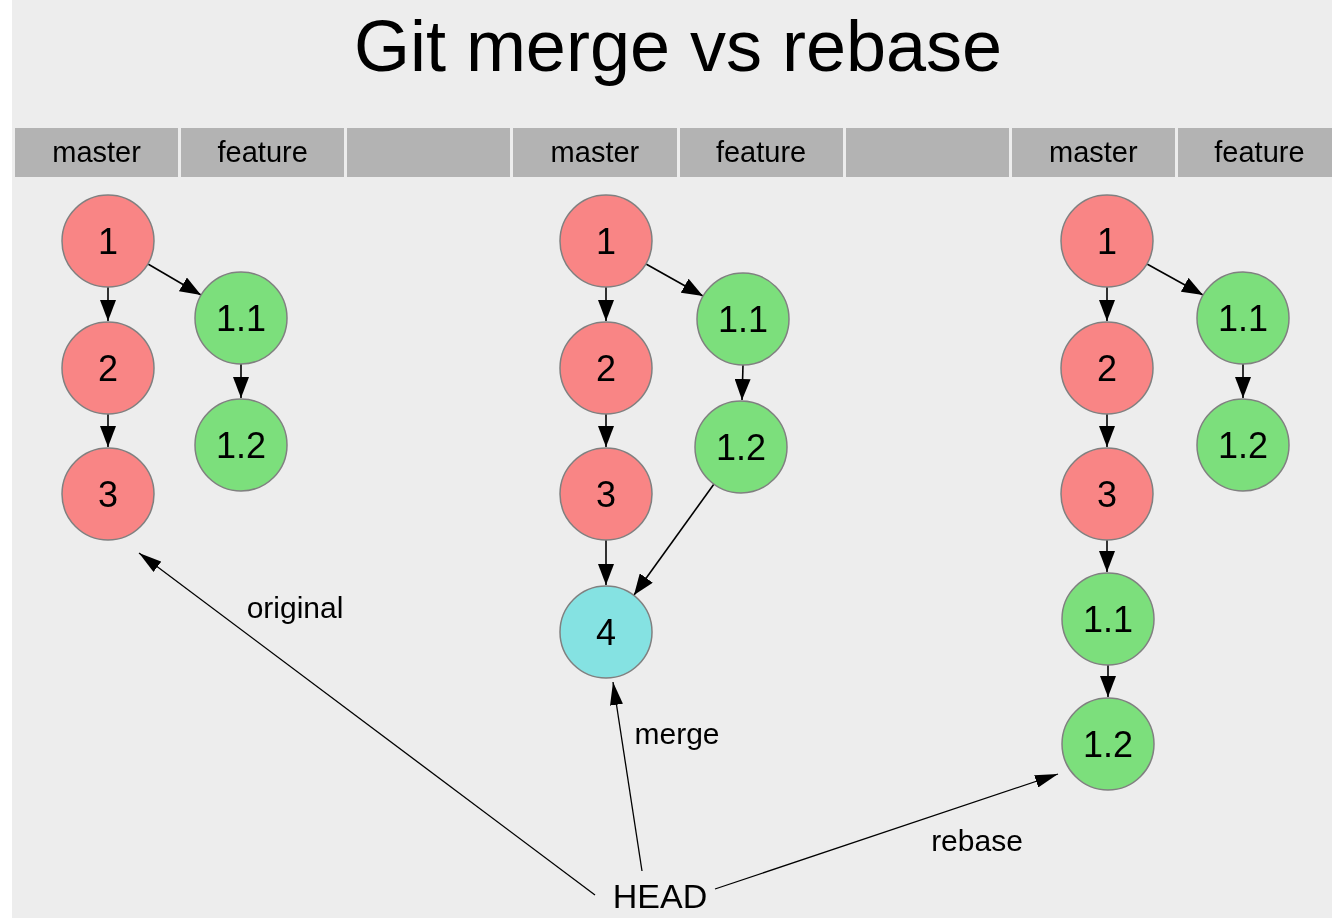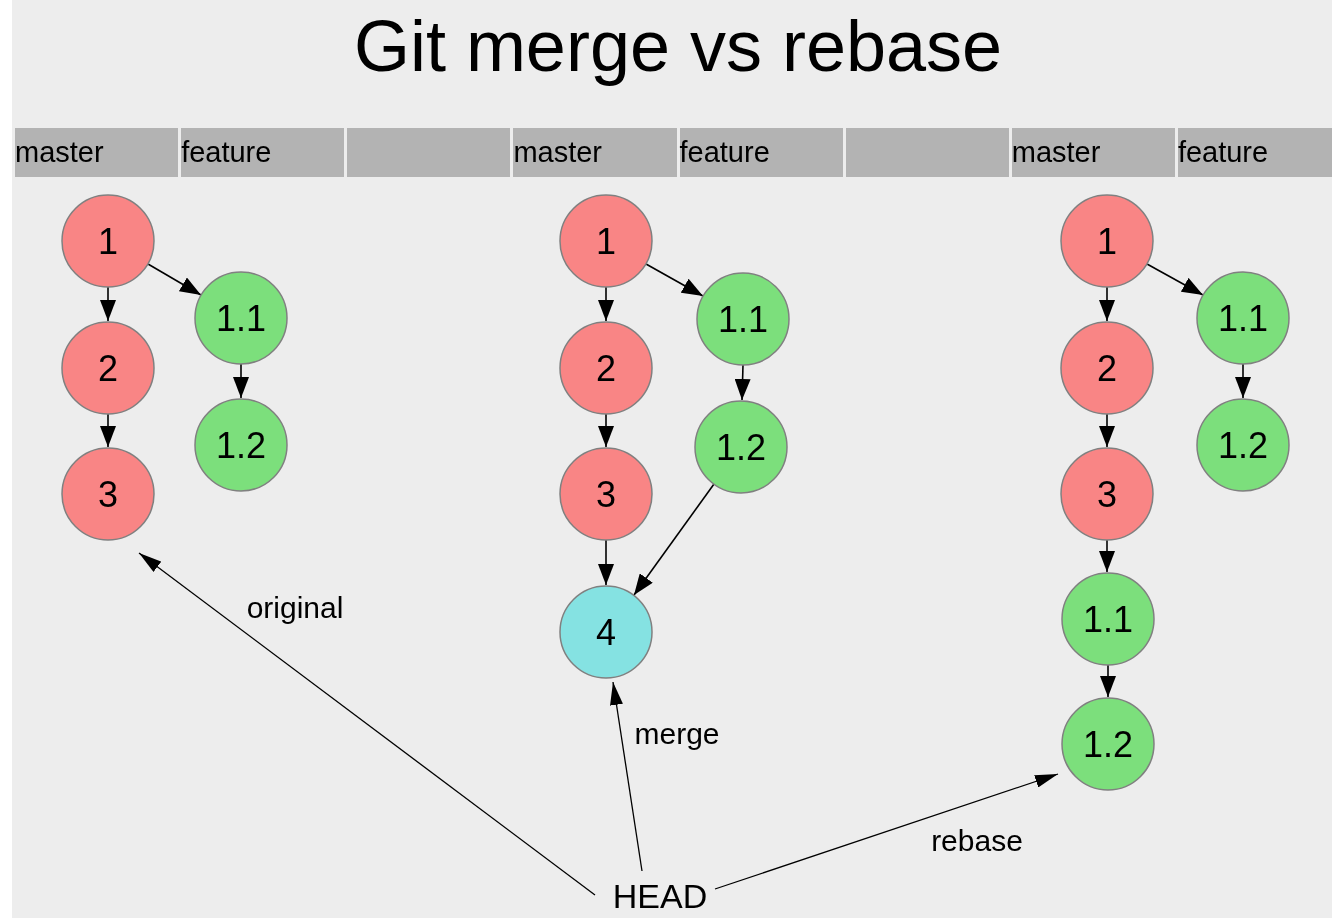--- a/index.html
+++ b/index.html
@@ -29,20 +29,21 @@
     display:flex;
     gap:3px;
   }
   .header-cell{
     flex:1 1 0;
     background:#b3b3b3;
     display:flex;
     align-items:center;
     font-size:29px;
     box-sizing:border-box;
+    justify-content:center;
   }
   .diagram-svg{
     position:absolute;
     left:0; top:0;
     width:1332px;
     height:918px;
   }
   .diagram-svg text{
     font-family:"Liberation Sans", sans-serif;
     fill:#000;

